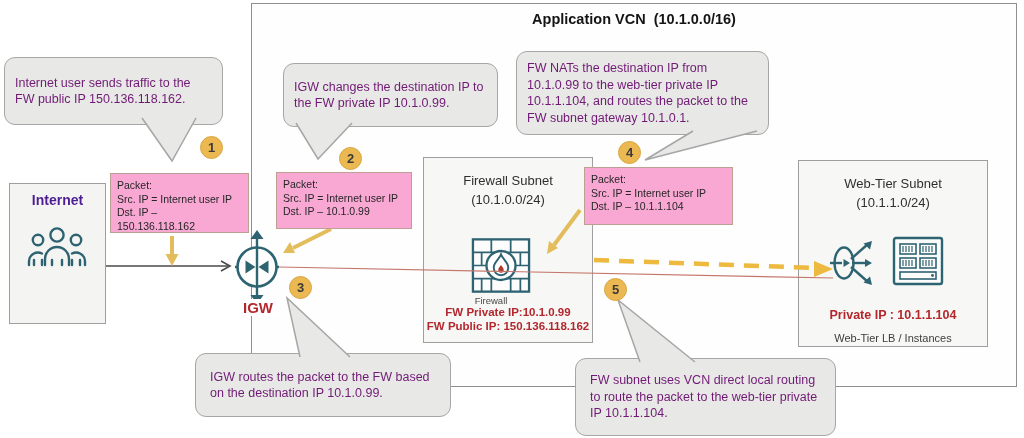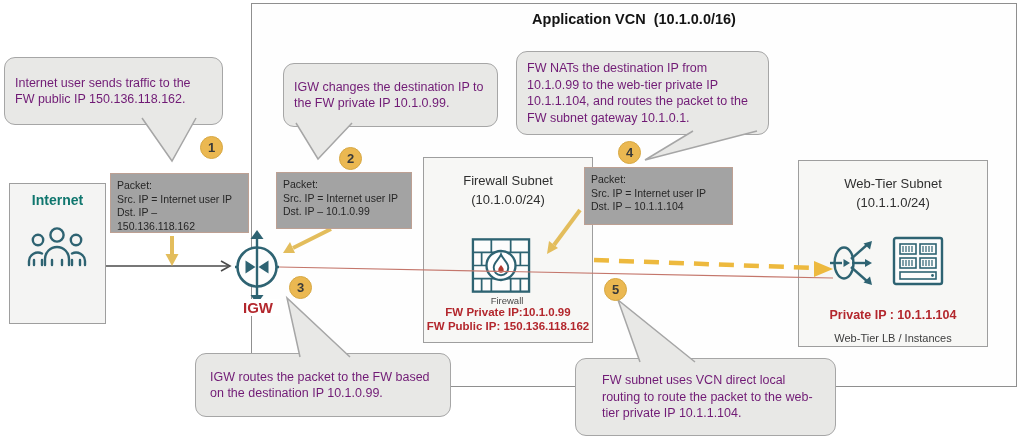--- a/index.html
+++ b/index.html
@@ -6,30 +6,30 @@
   .canvas{position:relative;width:1024px;height:438px;background:#ffffff;overflow:hidden;
           font-family:"Liberation Sans", sans-serif;color:#222;}
   .abs{position:absolute;box-sizing:border-box;}
 
   
   .vcn-box{border:1.5px solid #8f8f8f;background:#fefefe;}
   .vcn-title{font-weight:bold;font-size:14.5px;color:#141414;text-align:center;white-space:pre-wrap;}
   .subnet-box{border:1px solid #9e9e9e;background:#f7f7f5;}
   .subnet-title{text-align:center;font-size:13px;color:#2f2f2f;line-height:1.45;}
   .internet-box{border:1px solid #9e9e9e;background:#f4f4f3;}
-  .internet-title{font-weight:bold;font-size:14px;color:#0f766e;text-align:center;}
+  .internet-title{font-weight:bold;font-size:14px;color:#4c1d95;text-align:center;}
 
   
   .callout{background:#e8e8e6;border:1.5px solid #a6a6a6;border-radius:11px;
            display:flex;align-items:center;font-size:12.5px;line-height:1.32;color:#701a75;
            padding:8px 10px;}
   .tail{position:absolute;overflow:visible;pointer-events:none;}
 
   
-  .packet{background:#a3a3a3;border:1px solid #bda093;font-size:10.5px;line-height:1.3;
+  .packet{background:#f9a8d4;border:1px solid #bda093;font-size:10.5px;line-height:1.3;
           color:#262626;padding:5px 6px;}
   .packet div{white-space:nowrap;}
 
   
   .badge{width:23px;height:23px;border-radius:50%;background:#ebb851;border:1px solid #d7a843;
          color:#3a3a3a;font-weight:bold;font-size:13px;display:flex;align-items:center;justify-content:center;}
 
   
   .red-ip{color:#b3272d;font-weight:bold;font-size:11.5px;text-align:center;white-space:nowrap;}
   .icon-caption{font-size:9.5px;color:#4a4a4a;text-align:center;}
@@ -174,21 +174,21 @@
       <polygon points="283,253 295,253 290,242" fill="#e3bd5c"></polygon>
     </g>
     <g>
       <line x1="580" y1="210" x2="554" y2="245" stroke="#e3bd5c" stroke-width="4"></line>
       <polygon points="547,254 558,248 549,241" fill="#e3bd5c"></polygon>
     </g>
   </svg>
 
   <div class="abs igw-label" style="left:236px;top:299px;width:44px;">IGW</div>
 
-  <div class="abs icon-caption" style="left:429px;top:295px;width:156px;">Firewall</div>
+  <div class="abs icon-caption" style="left:413px;top:295px;width:156px;">Firewall</div>
   <div class="abs red-ip" style="left:413px;top:306px;width:190px;">FW Private IP:10.1.0.99</div>
   <div class="abs red-ip" style="left:408px;top:320px;width:200px;">FW Public IP: 150.136.118.162</div>
 
   <div class="abs wt-caption" style="left:798px;top:290px;width:190px;">Web-Tier LB / Instances</div>
   <div class="abs red-ip" style="left:798px;top:308px;width:190px;font-size:12.5px;">Private IP : 10.1.1.104</div>
 
   <div class="abs packet" style="left:110px;top:173px;width:139px;height:60px;">
     <div>Packet:</div>
     <div>Src. IP = Internet user IP</div>
     <div>Dst. IP –</div>
@@ -228,21 +228,21 @@
     <path d="M300,357 L287,298 L350,357" fill="#e8e8e6" stroke="#a6a6a6" stroke-width="1.5"></path>
   </svg>
 
   <div class="abs callout" style="left:516px;top:51px;width:253px;height:84px;">
     <span>FW NATs the destination IP from 10.1.0.99 to the web-tier private IP 10.1.1.104, and routes the packet to the FW subnet gateway 10.1.0.1.</span>
   </div>
   <svg class="tail" style="left:0;top:0;" width="1024" height="438">
     <path d="M693,131 L645,160 L757,131" fill="#e8e8e6" stroke="#a6a6a6" stroke-width="1.5"></path>
   </svg>
 
-  <div class="abs callout" style="left:575px;top:358px;width:261px;height:78px;padding-left:26px;">
+  <div class="abs callout" style="left:575px;top:358px;width:261px;height:78px;padding-left:14px;">
     <span>FW subnet uses VCN direct local routing to route the packet to the web-tier private IP 10.1.1.104.</span>
   </div>
   <svg class="tail" style="left:0;top:0;" width="1024" height="438">
     <path d="M640,362 L618,300 L695,362" fill="#e8e8e6" stroke="#a6a6a6" stroke-width="1.5"></path>
   </svg>
 
   <div class="abs badge" style="left:200px;top:136px;">1</div>
   <div class="abs badge" style="left:339px;top:147px;">2</div>
   <div class="abs badge" style="left:289px;top:276px;">3</div>
   <div class="abs badge" style="left:618px;top:141px;">4</div>

